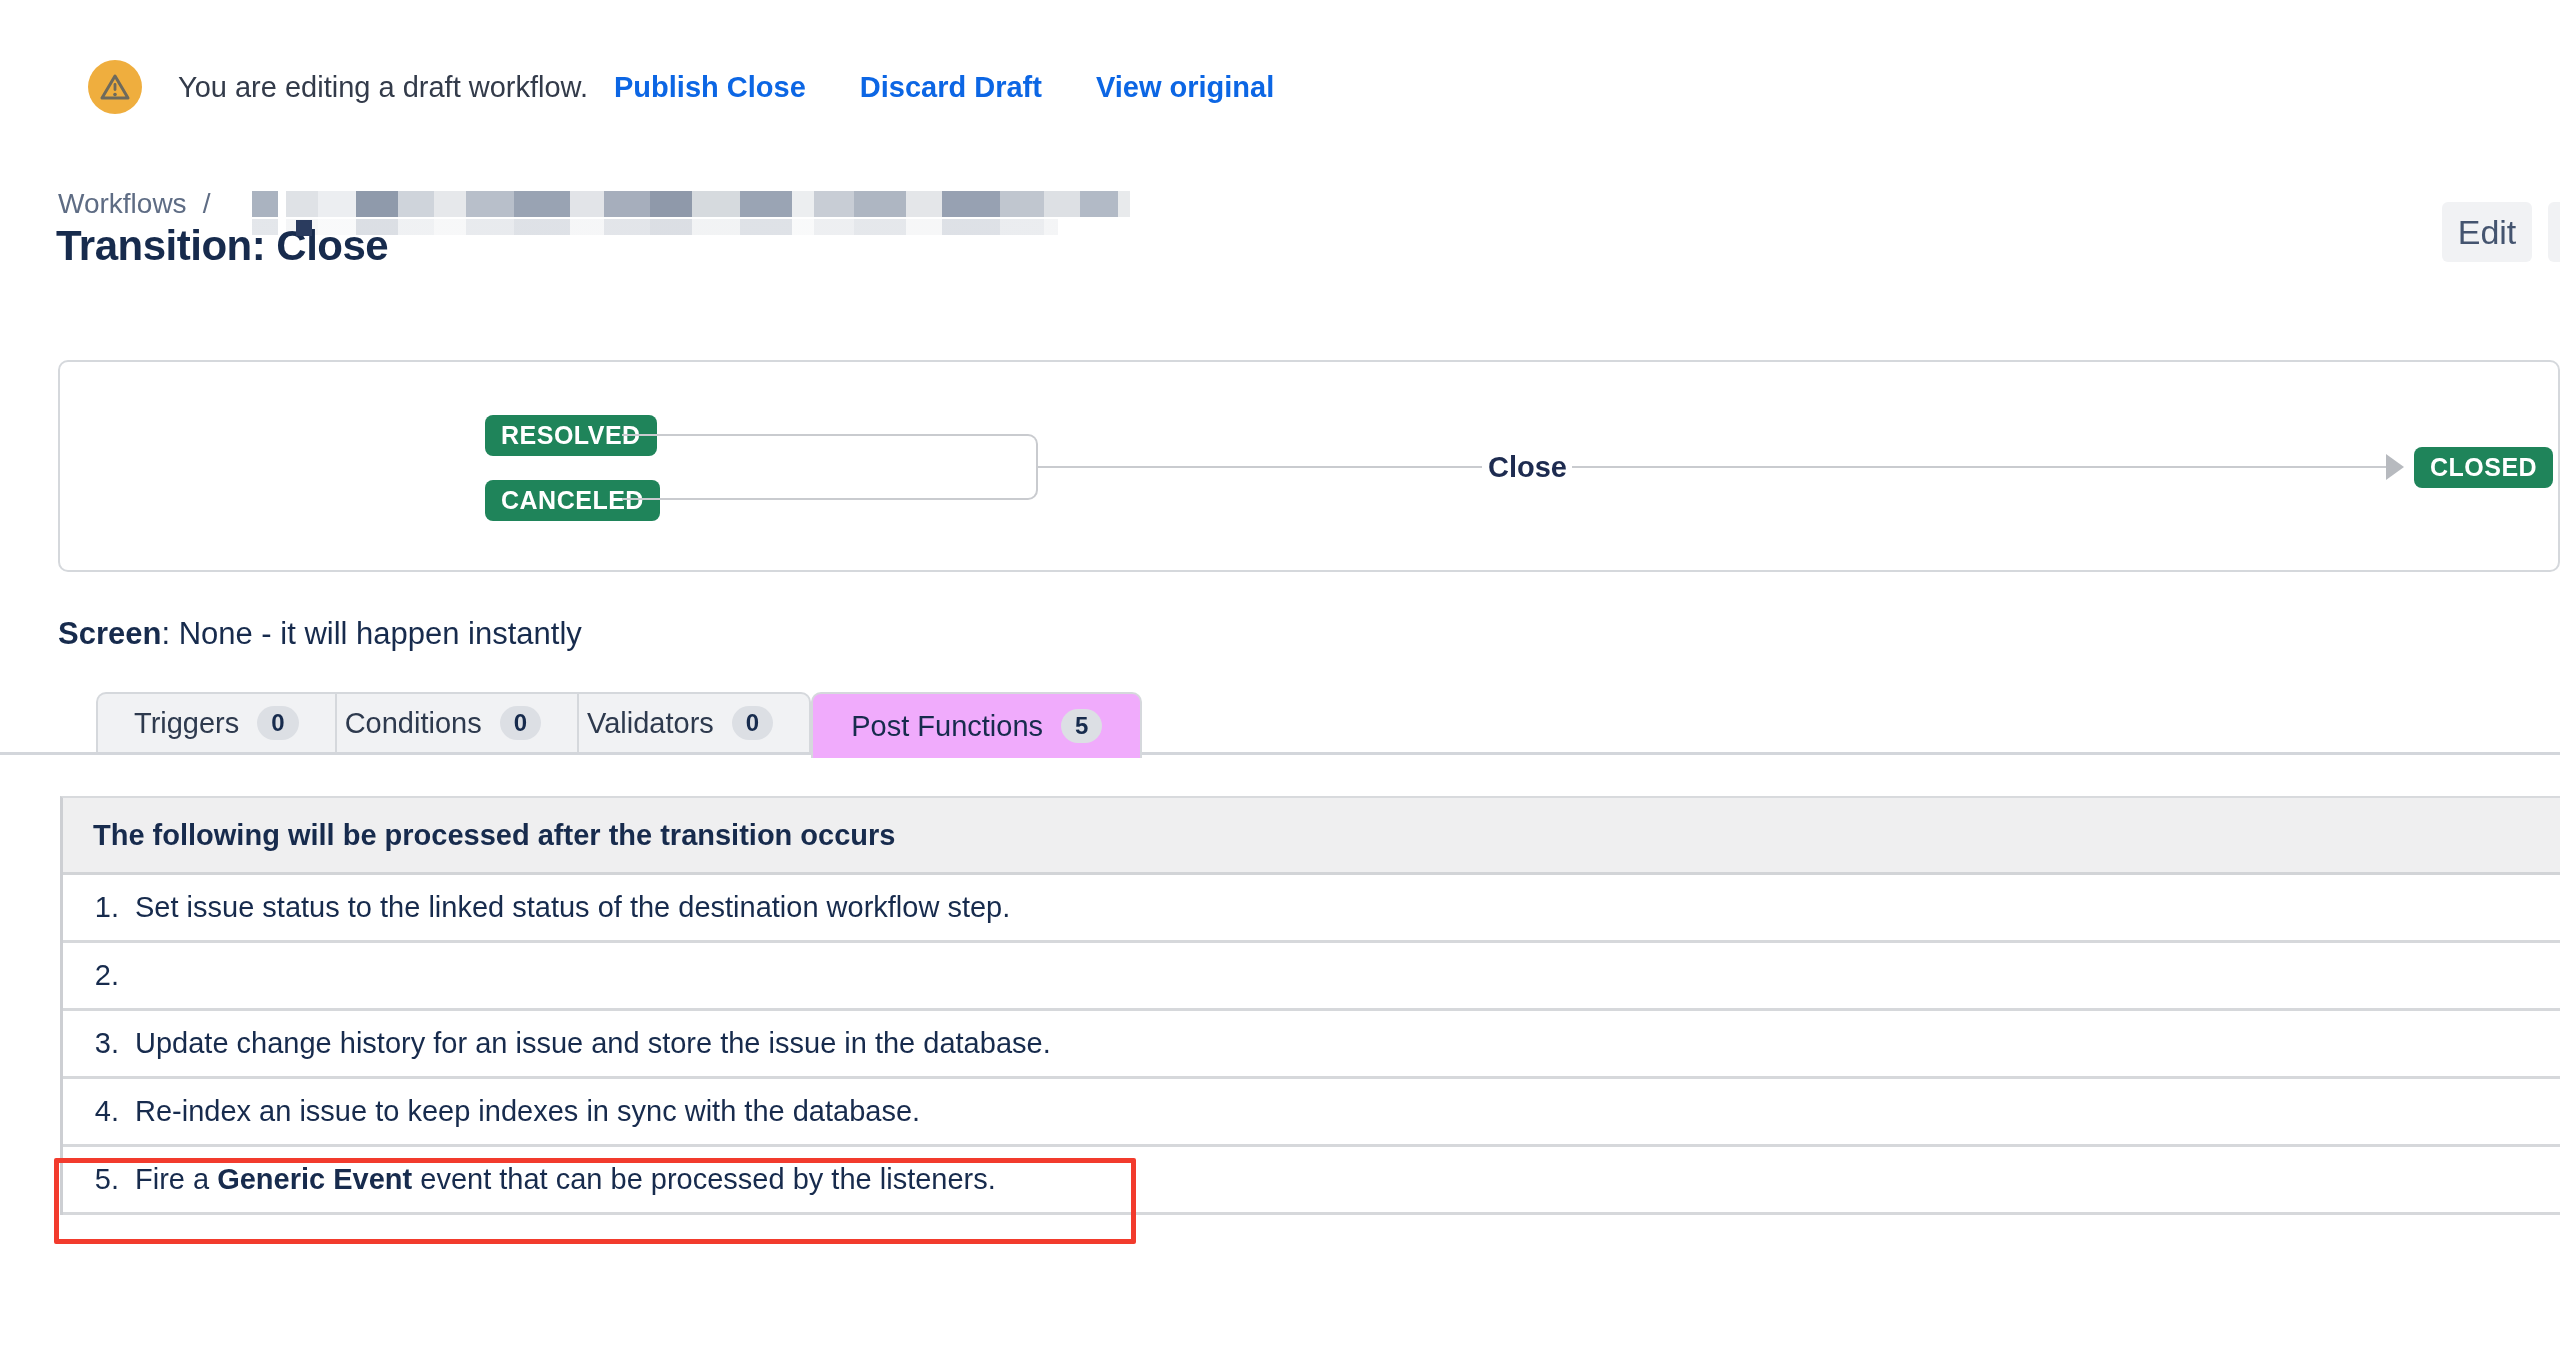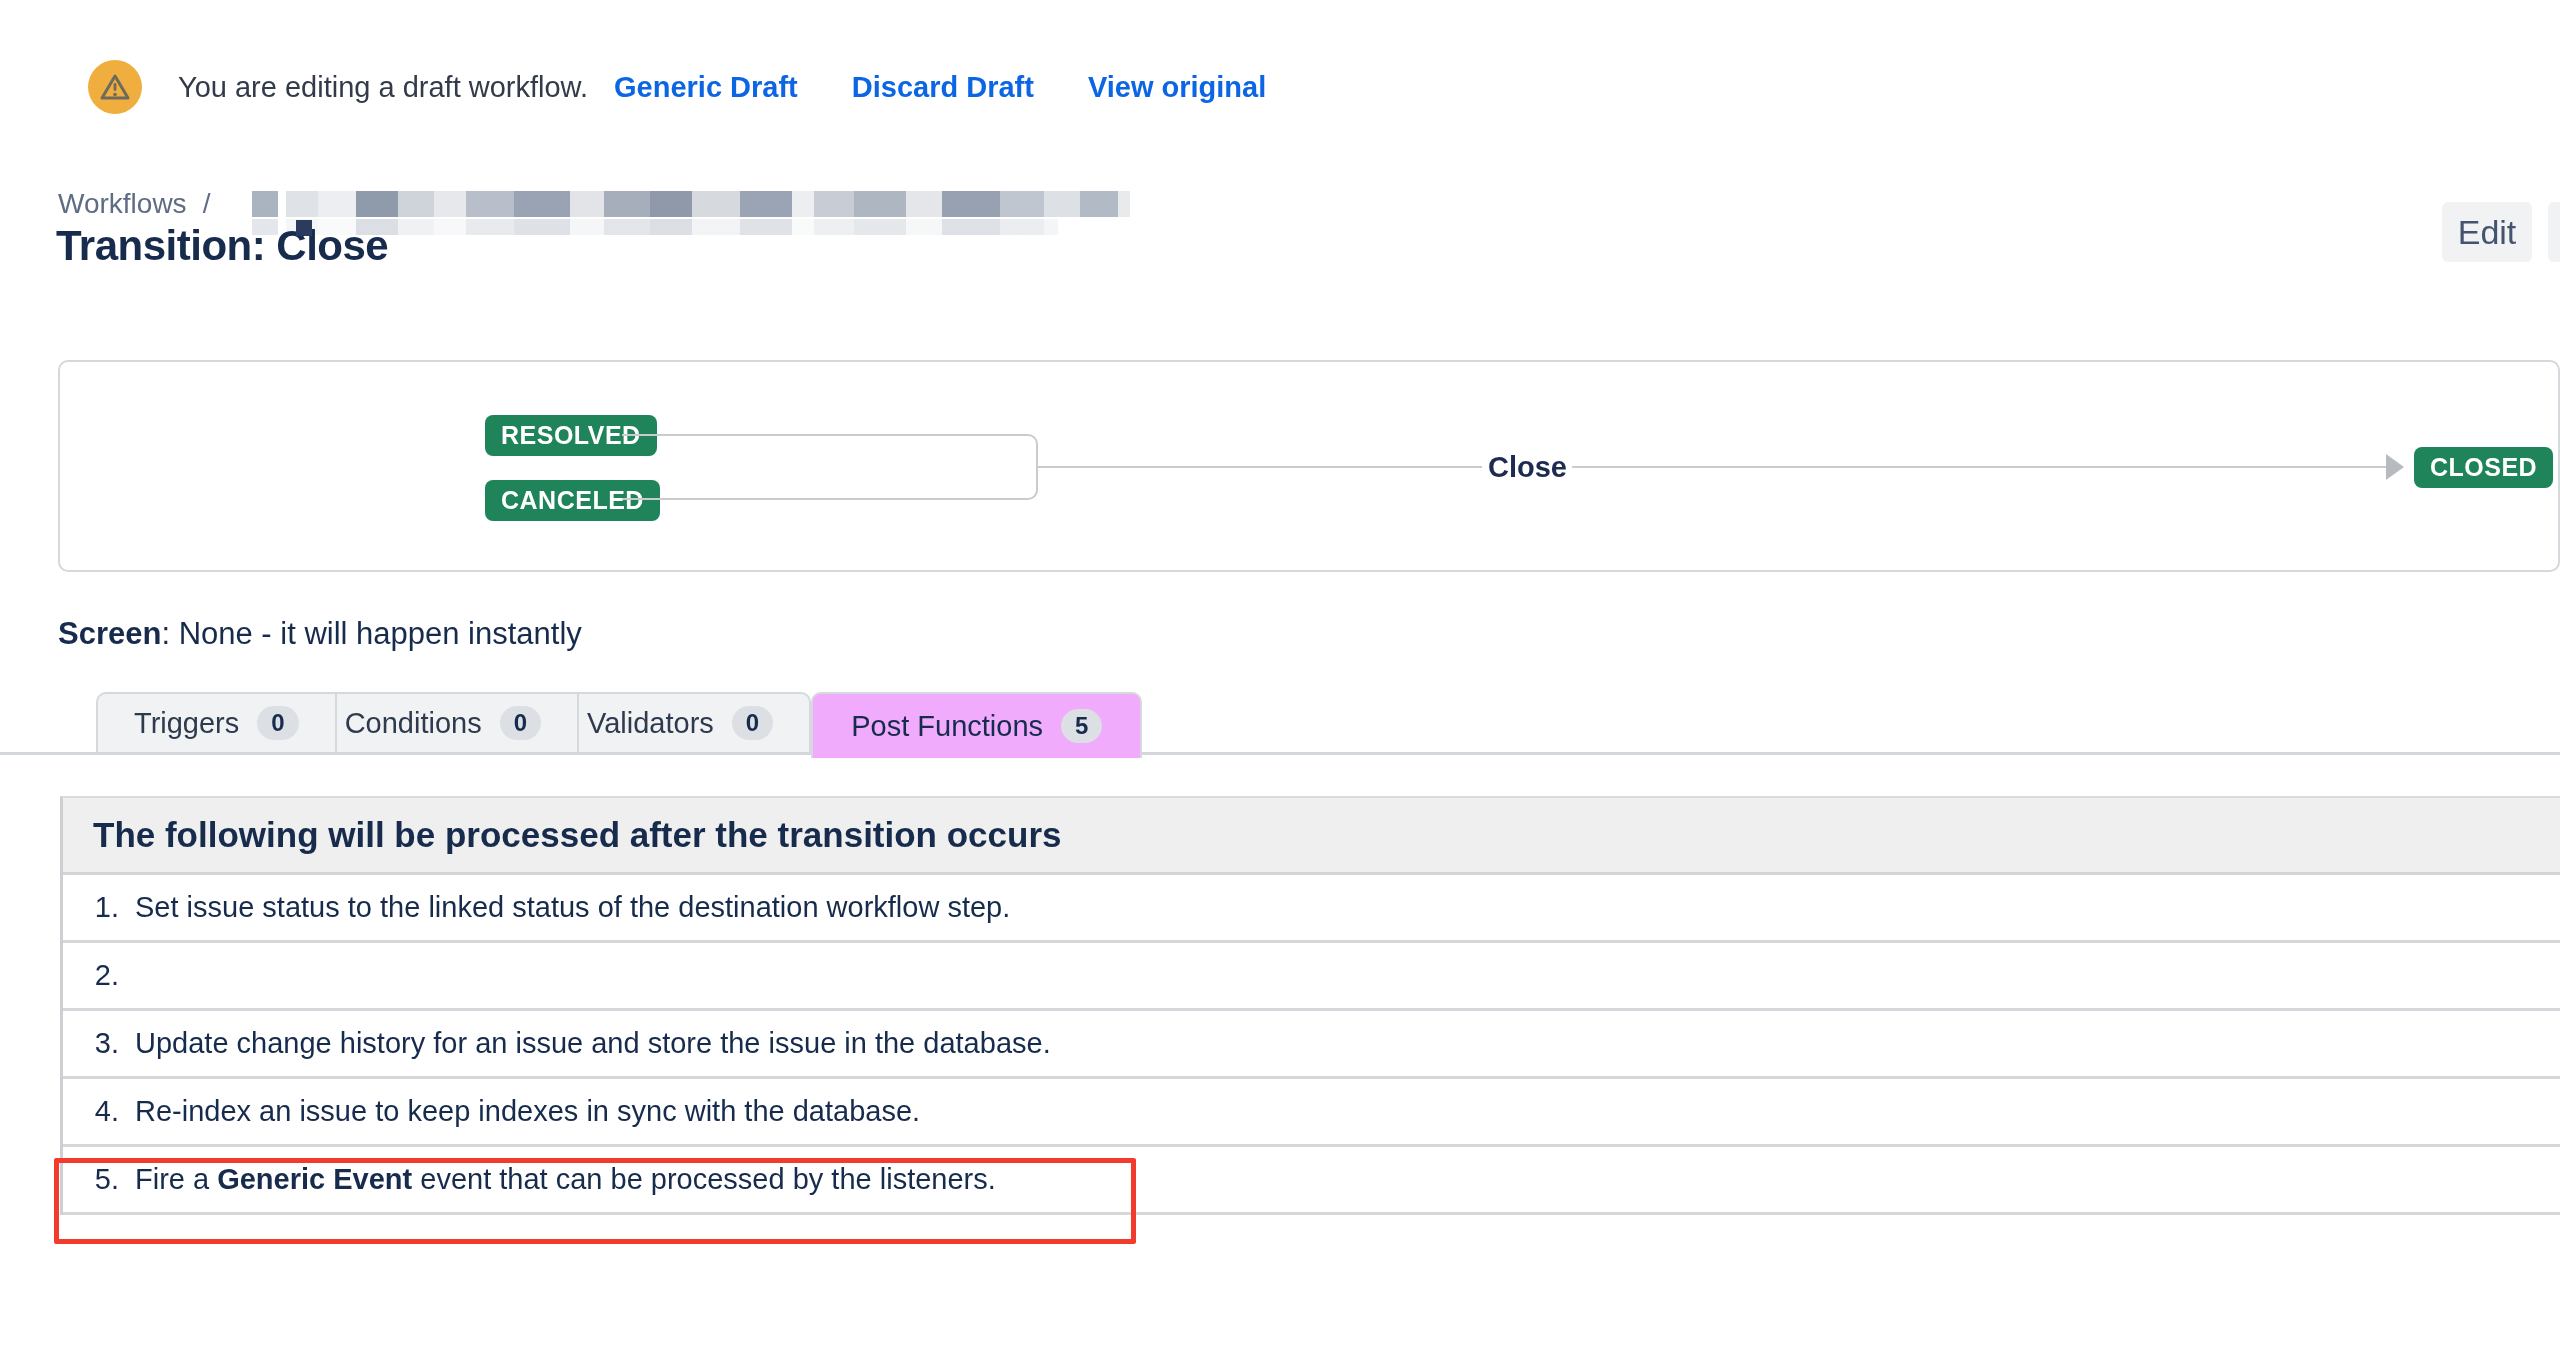--- a/index.html
+++ b/index.html
@@ -71,21 +71,21 @@
                 background:#f0abfc; border:2px solid #D5D8DC; border-bottom:none; border-radius:10px 10px 0 0;
                 height:66px; margin-top:0; cursor:pointer; }
   .count-pill { margin-left:18px; background:#DCDFE4; color:#172B4D; font-weight:bold; font-size:24px;
                 border-radius:999px; padding:5px 14px; line-height:1; }
 
   
   .panel { position:absolute; left:60px; top:796px; width:2500px;
            border-left:3px solid #CDCFD3; border-top:2px solid #D8DADD; background:#ffffff; z-index:0; }
   .panel-header { height:77px; background:#EFEFF0; border-bottom:3px solid #D2D4D7;
                   display:flex; align-items:center; padding-left:30px;
-                  font-size:35px; font-weight:bold; color:#172B4D; }
+                  font-size:29px; font-weight:bold; color:#172B4D; }
   .pf-row { height:68px; border-bottom:3px solid #D6D8DB; display:flex; align-items:center; background:#ffffff; }
   .pf-num { width:56px; text-align:right; margin-right:16px; font-size:29px; color:#172B4D; flex:0 0 auto; }
   .pf-text { font-size:29px; color:#172B4D; }
   .pf-text b { font-weight:bold; }
 
   .highlight-box { position:absolute; left:54px; top:1158px; width:1082px; height:86px;
                    border:5px solid #F23B2D; border-radius:2px; z-index:5; pointer-events:none; }
 </style>
 </head>
 <body>
@@ -94,21 +94,21 @@
 
   <div class="banner">
     <span class="warn-circle">
       <svg width="32" height="30" viewBox="0 0 32 30">
         <path d="M16 4 L29 26 L3 26 Z" fill="none" stroke="#6E6A5C" stroke-width="3" stroke-linejoin="round"></path>
         <rect x="14.6" y="11" width="2.8" height="8" rx="1.4" fill="#6E6A5C"></rect>
         <circle cx="16" cy="22.5" r="1.8" fill="#6E6A5C"></circle>
       </svg>
     </span>
     <span class="banner-msg">You are editing a draft workflow.</span>
-    <a class="banner-link">Generic Draft</a>
+    <a class="banner-link">Publish Close</a>
     <a class="banner-link">Discard Draft</a>
     <a class="banner-link">View original</a>
   </div>
 
   <div class="breadcrumb">
     <a class="crumb-link">Workflows</a>
     <span class="crumb-sep">/</span>
   </div>
   <div class="redact-strip"></div>
   <div class="redact-strip secondary"></div>

